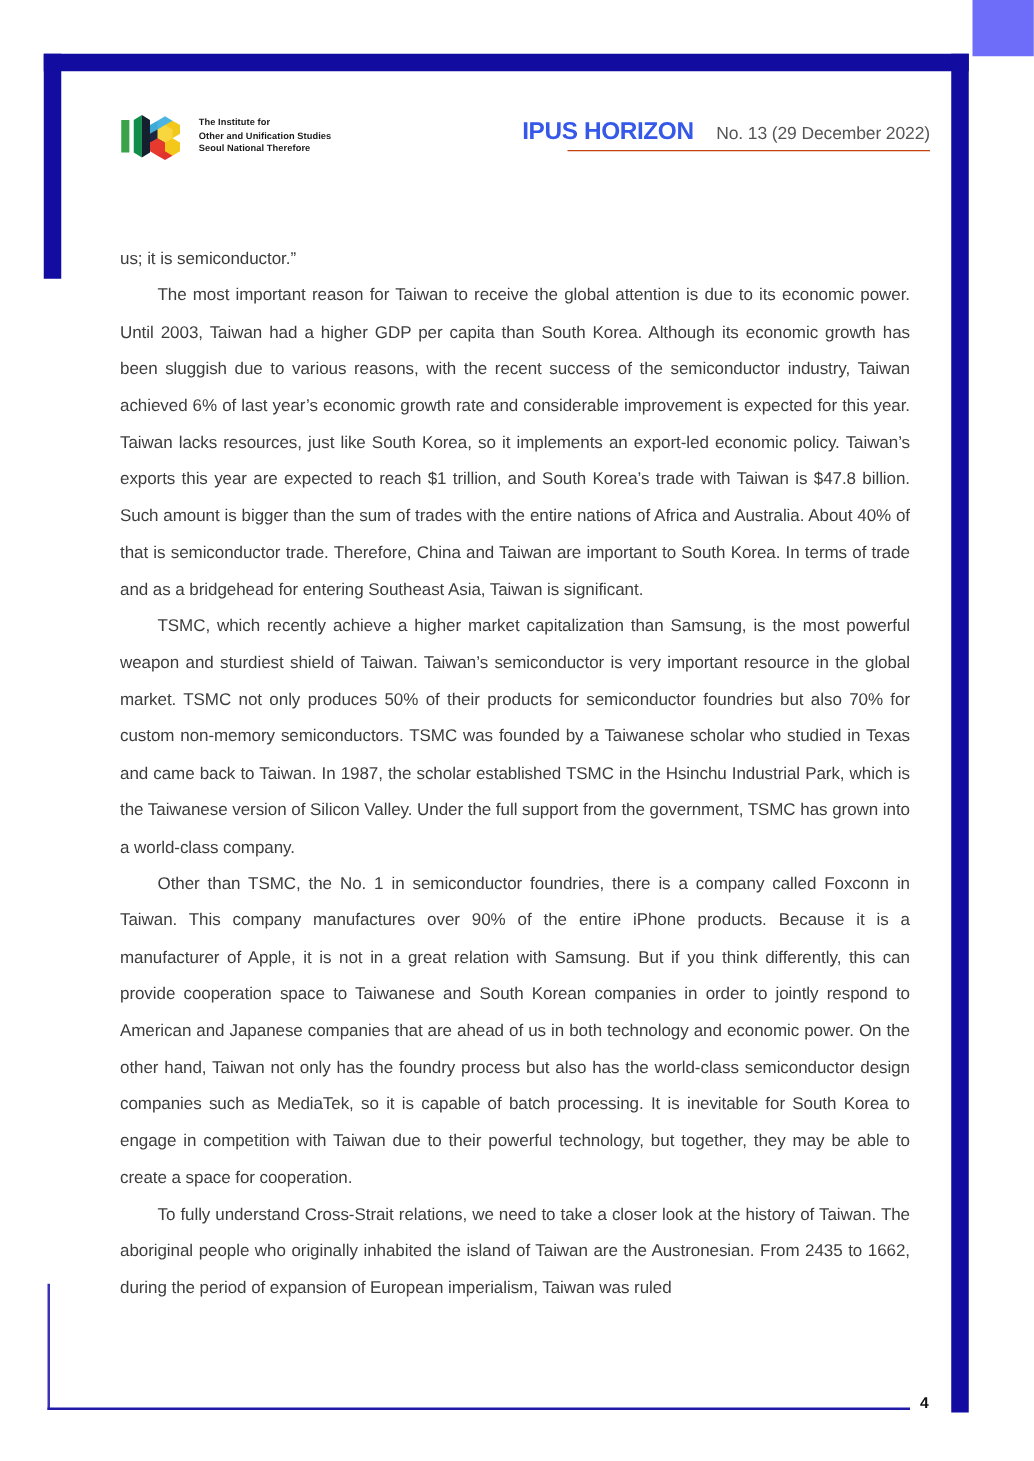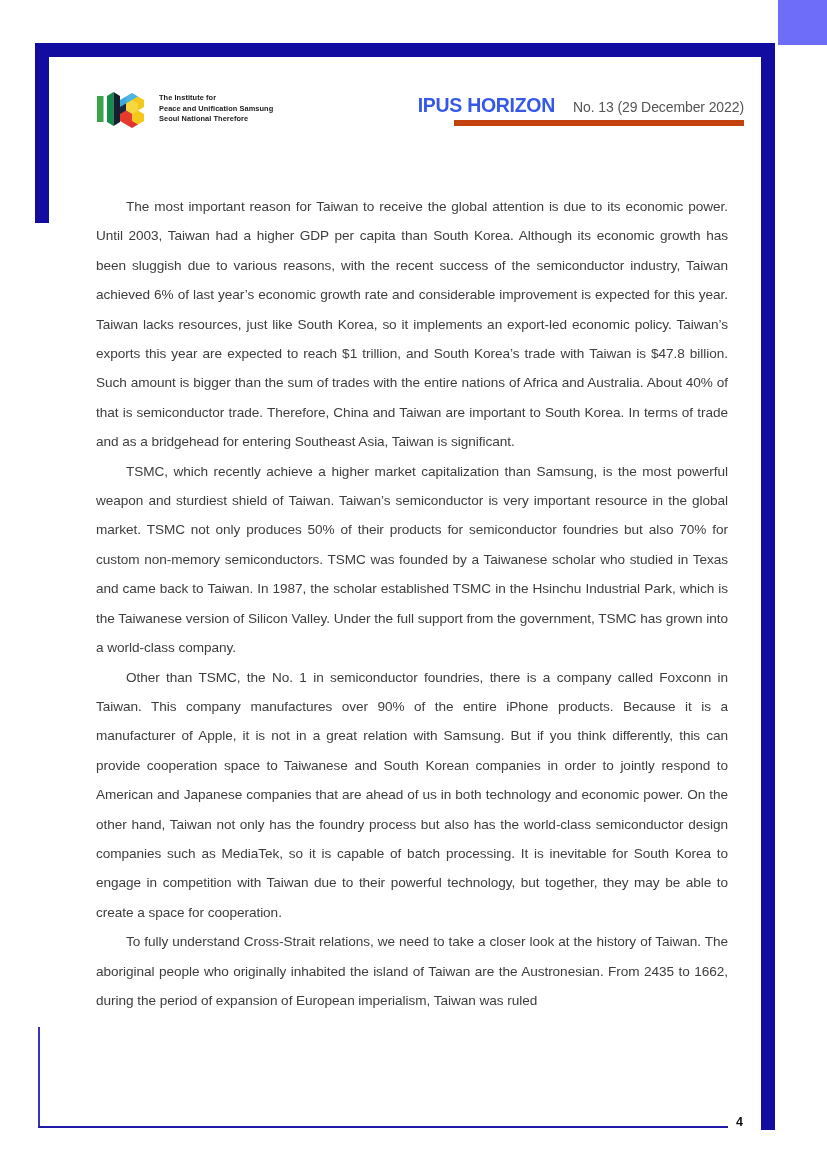--- a/index.html
+++ b/index.html
@@ -110,21 +110,21 @@
     top: 8px;
     width: 290px;
     text-align: right;
   }
   .masthead-row {
     display: flex;
     align-items: baseline;
     justify-content: flex-end;
     gap: 9px;
     padding-bottom: 3px;
-    border-bottom: 6px solid #c2410c;
+    border-bottom: 1px solid #c2410c;
   }
   .masthead-title {
     font-size: 19.5px;
     font-weight: bold;
     color: #3558e8;
     letter-spacing: -0.3px;
     white-space: nowrap;
   }
   .masthead-divider {
     display: inline-block;
@@ -200,36 +200,37 @@
           <path d="M30,24.5 L36,21 L42,24.5 L42,31.5 L36,35 L30,31.5 Z" fill="#f4d02a"></path>
           <path d="M24,21 L30,17.5 L36,21 L36,28 L30,31.5 L24,28 Z" fill="#1d2640"></path>
           <path d="M30,31.5 L36,28 L42,31.5 L42,38.5 L36,42 L30,38.5 Z" fill="#e2342f"></path>
           <path d="M36,28 L42,24.5 L48,28 L48,35 L42,38.5 L36,35 Z" fill="#f4c71b"></path>
           <path d="M24,28 L30,24.5 L36,28 L36,35 L30,38.5 L24,35 Z" fill="#e8392f"></path>
           <path d="M30,17.5 L36,14 L42,17.5 L42,24.5 L36,28 L30,24.5 Z" fill="#f7d73d"></path>
         </svg>
       </span>
       <span class="logo-text">
         <span>The Institute for</span><br>
-        <span>Peace and Unification Samsung</span><br>
+        <span>Other and Unification Studies</span><br>
         <span>Seoul National Therefore</span>
       </span>
     </div>
 
     <div class="masthead-right">
       <div class="masthead-row">
         <span class="masthead-title">IPUS HORIZON</span>
         <span class="masthead-divider"></span>
         <span class="masthead-issue">No. 13 (29 December 2022)</span>
       </div>
     </div>
 
   </div>
 
   <div class="article">
+      <p class="para">us; it is semiconductor.”</p>
       <p class="para indent">The most important reason for Taiwan to receive the global attention is due to its economic power. Until 2003, Taiwan had a higher GDP per capita than South Korea. Although its economic growth has been sluggish due to various reasons, with the recent success of the semiconductor industry, Taiwan achieved 6% of last year’s economic growth rate and considerable improvement is expected for this year. Taiwan lacks resources, just like South Korea, so it implements an export-led economic policy. Taiwan’s exports this year are expected to reach $1 trillion, and South Korea’s trade with Taiwan is $47.8 billion. Such amount is bigger than the sum of trades with the entire nations of Africa and Australia. About 40% of that is semiconductor trade. Therefore, China and Taiwan are important to South Korea. In terms of trade and as a bridgehead for entering Southeast Asia, Taiwan is significant.</p>
       <p class="para indent">TSMC, which recently achieve a higher market capitalization than Samsung, is the most powerful weapon and sturdiest shield of Taiwan. Taiwan’s semiconductor is very important resource in the global market. TSMC not only produces 50% of their products for semiconductor foundries but also 70% for custom non-memory semiconductors. TSMC was founded by a Taiwanese scholar who studied in Texas and came back to Taiwan.  In 1987, the scholar established TSMC in the Hsinchu Industrial Park, which is the Taiwanese version of Silicon Valley. Under the full support from the government, TSMC has grown into a world-class company.</p>
       <p class="para indent">Other than TSMC, the No. 1 in semiconductor foundries, there is a company called Foxconn in Taiwan. This company manufactures over 90% of the entire iPhone products. Because it is a manufacturer of Apple, it is not in a great relation with Samsung. But if you think differently, this can provide cooperation space to Taiwanese and South Korean companies in order to jointly respond to American and Japanese companies that are ahead of us in both technology and economic power. On the other hand, Taiwan not only has the foundry process but also has the world-class semiconductor design companies such as MediaTek, so it is capable of batch processing. It is inevitable for South Korea to engage in competition with Taiwan due to their powerful technology, but together, they may be able to create a space for cooperation.</p>
       <p class="para indent">To fully understand Cross-Strait relations, we need to take a closer look at the history of Taiwan. The aboriginal people who originally inhabited the island of Taiwan are the Austronesian. From 2435 to 1662, during the period of expansion of European imperialism, Taiwan was ruled</p>
     </div>
 
   <div class="page-number">4</div>
 
 </div>
 

